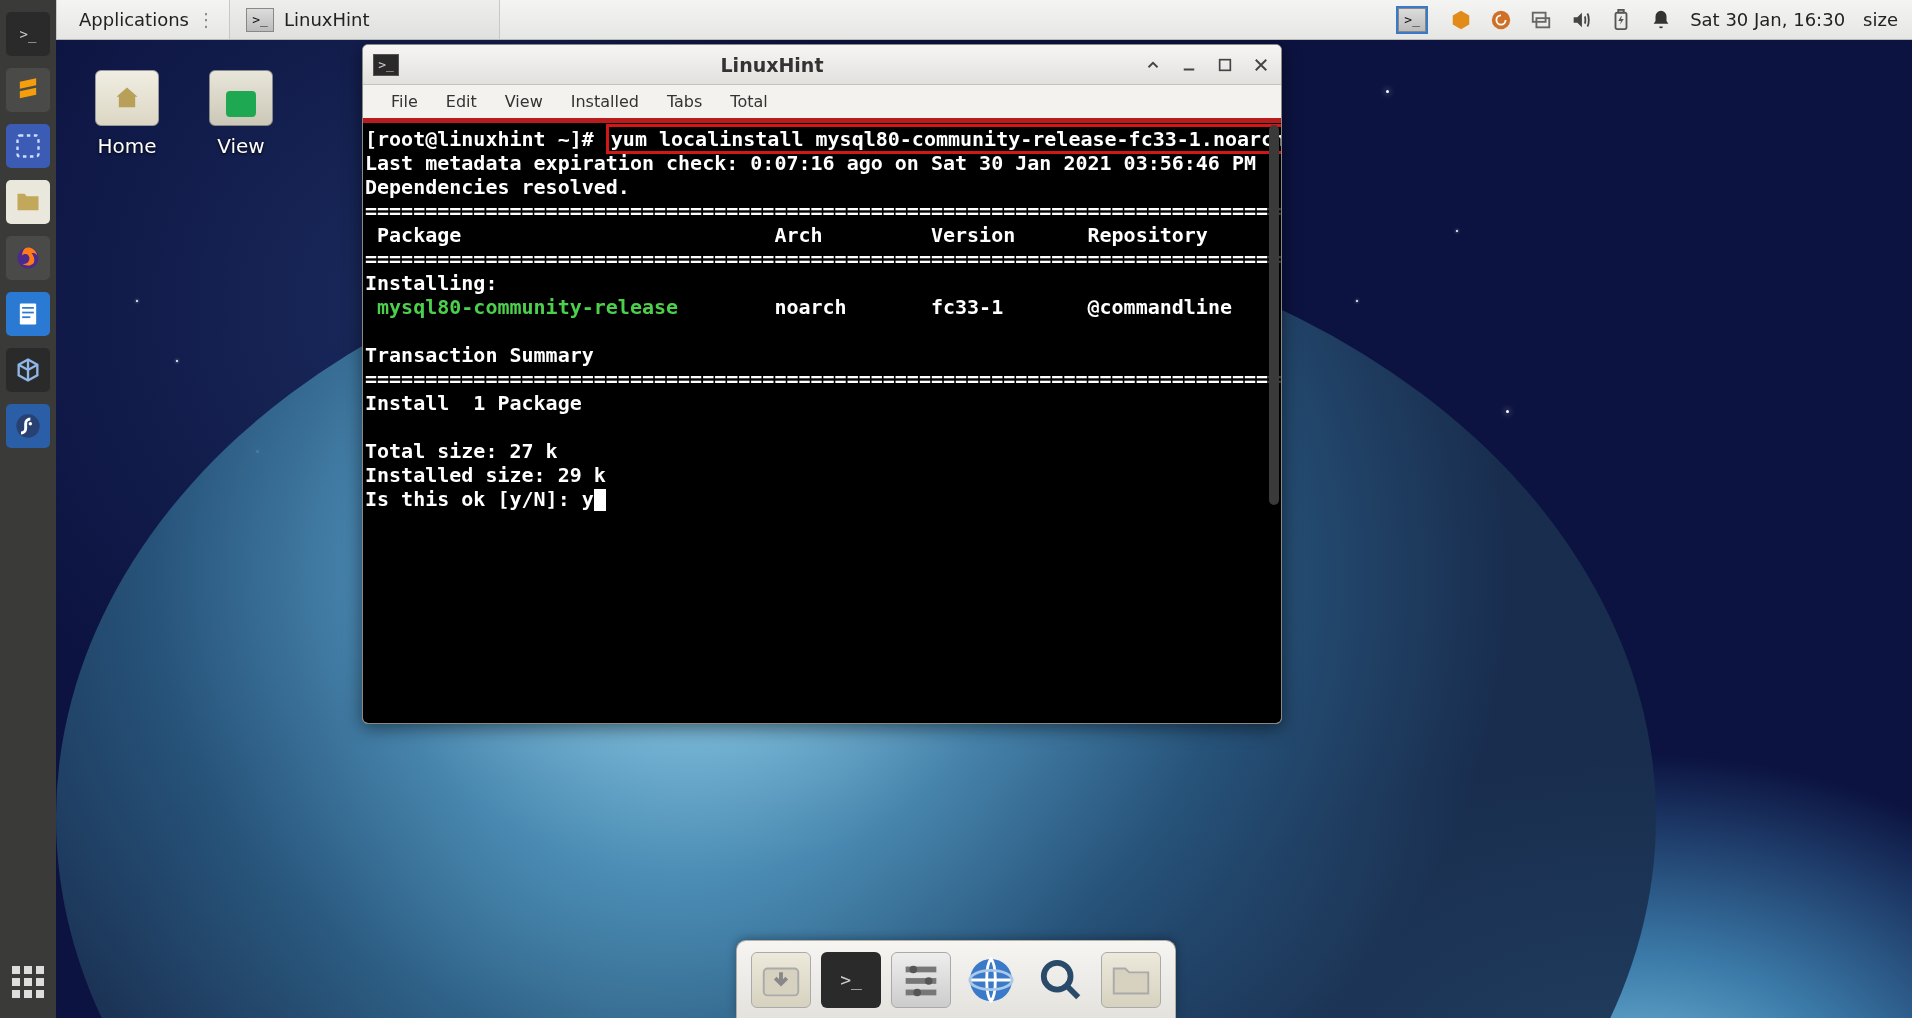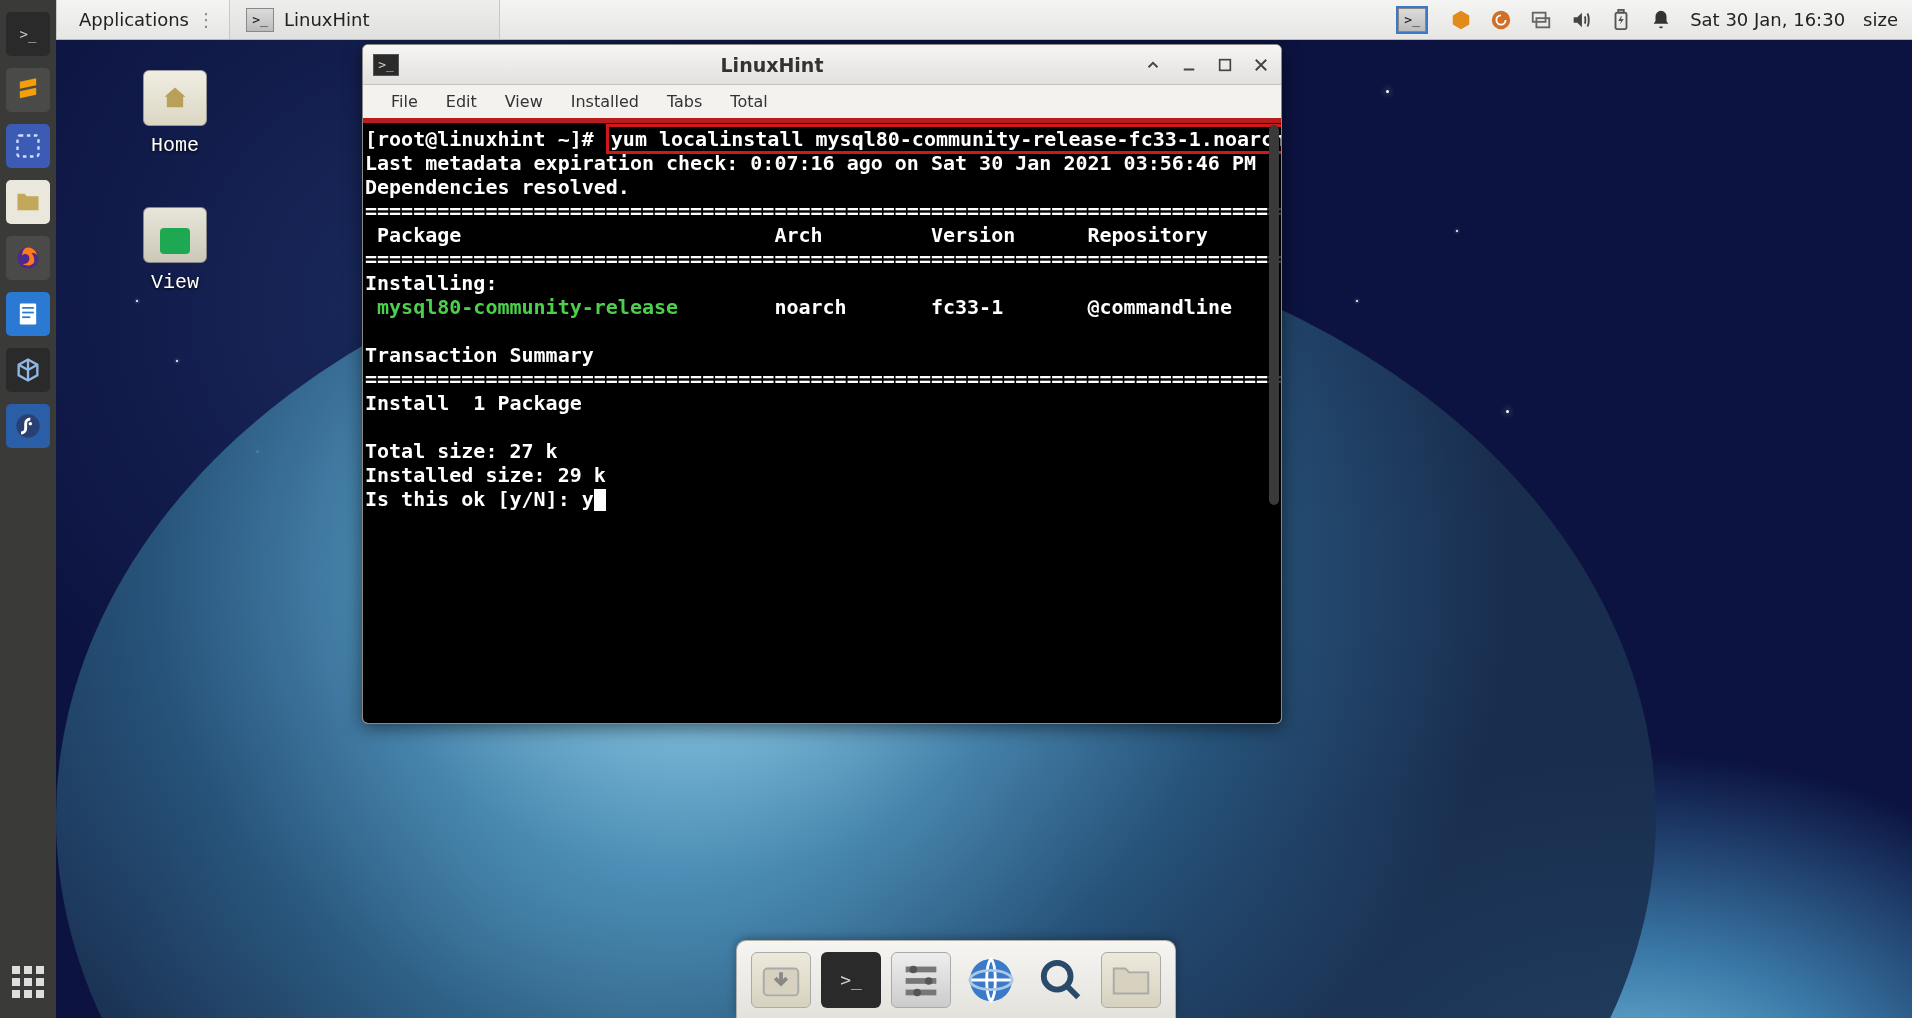--- a/index.html
+++ b/index.html
@@ -73,21 +73,21 @@
   .launcher-grid {
     width: 44px; height: 44px; margin-bottom: 14px;
     display: grid; grid-template-columns: repeat(3,8px); grid-template-rows: repeat(3,8px); gap: 4px;
     place-content: center;
   }
   .launcher-grid > div { background: #ddd; width: 8px; height: 8px; }
 
   
   .desktop-icons {
     position: absolute; left: 95px; top: 70px; width: 160px; z-index: 5;
-    display: flex; flex-direction: column; gap: 50px; align-items: center; font-family: Liberation Mono, monospace;
+    display: flex; flex-direction: row; gap: 50px; align-items: center;
   }
   .dicon { display: flex; flex-direction: column; align-items: center; color: #fff; font-size: 20px; text-shadow: 0 1px 3px #000; }
   .dicon .box {
     width: 64px; height: 56px; margin-bottom: 8px; border-radius: 6px;
     display: flex; align-items: center; justify-content: center;
   }
   .folder-box { background: linear-gradient(#f0ede3, #dcd7c4); border: 1px solid #999; }
   .trash-box { background: linear-gradient(#e8e5da, #ccc8b8); border: 1px solid #888; position: relative; }
   .trash-box::after { content:""; position:absolute; bottom:8px; width:30px; height:26px; background:#1ea852; border-radius:4px; }
   .drive-box { background: linear-gradient(#fff,#e0e0e0); border: 1px solid #aaa; }

